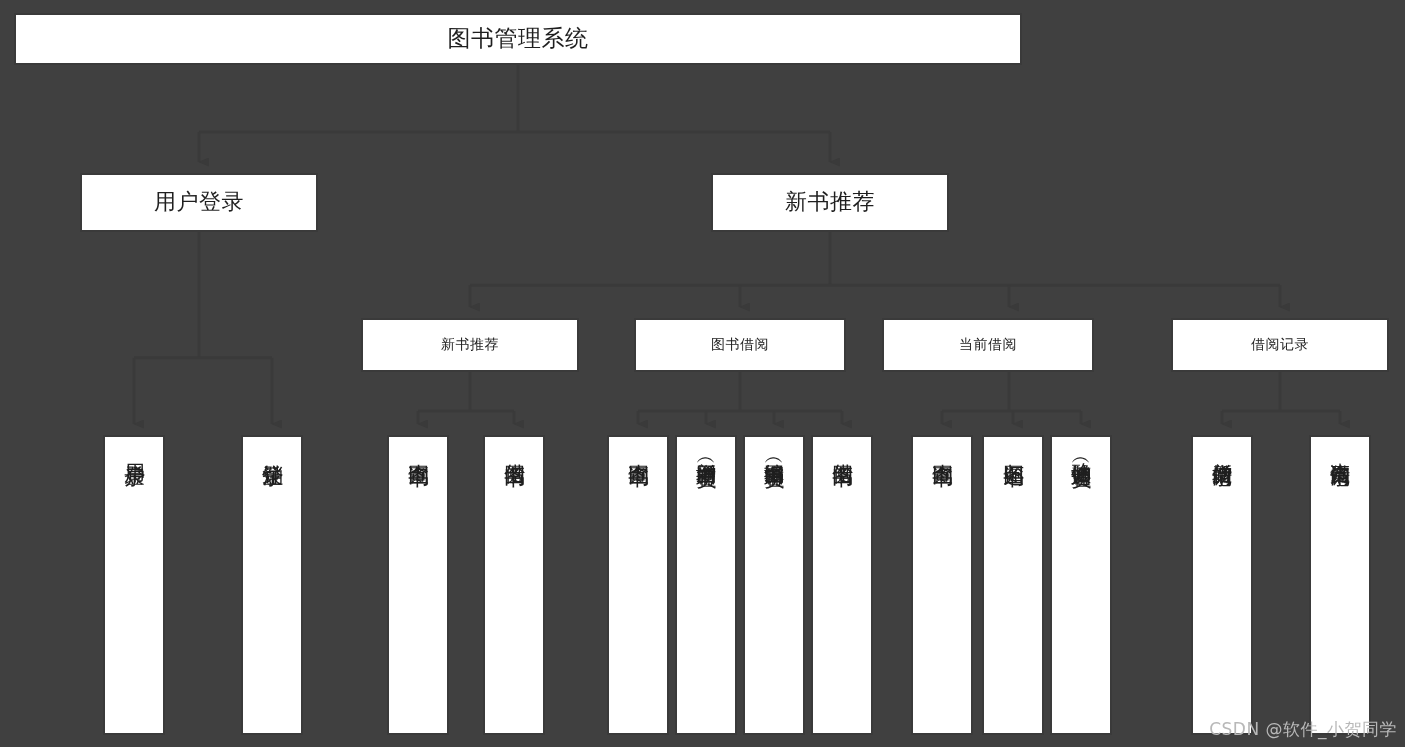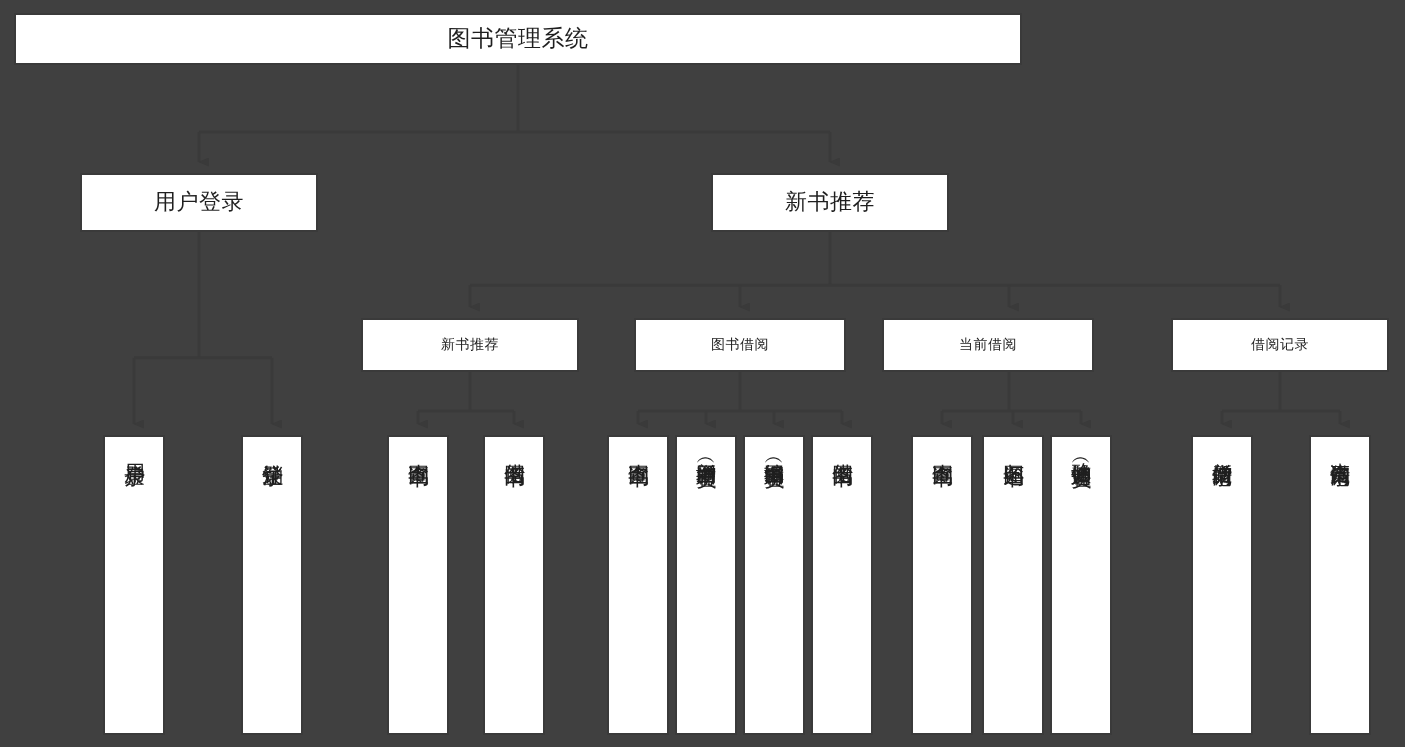--- a/index.html
+++ b/index.html
@@ -177,13 +177,14 @@
         <span class="node-label">确认归还（管理员）</span>
       </div>
       <div class="node level-3 leaf tall-text" style="left: 1191px; top: 435px; width: 62px; height: 300px;">
         <span class="node-label">新增借阅记录</span>
       </div>
       <div class="node level-3 leaf tall-text" style="left: 1309px; top: 435px; width: 62px; height: 300px;">
         <span class="node-label">查询借阅记录</span>
       </div>
     </div>
 
+  <div id="watermark">CSDN @软件_小贺同学</div>
 </div>
 
 </body></html>

